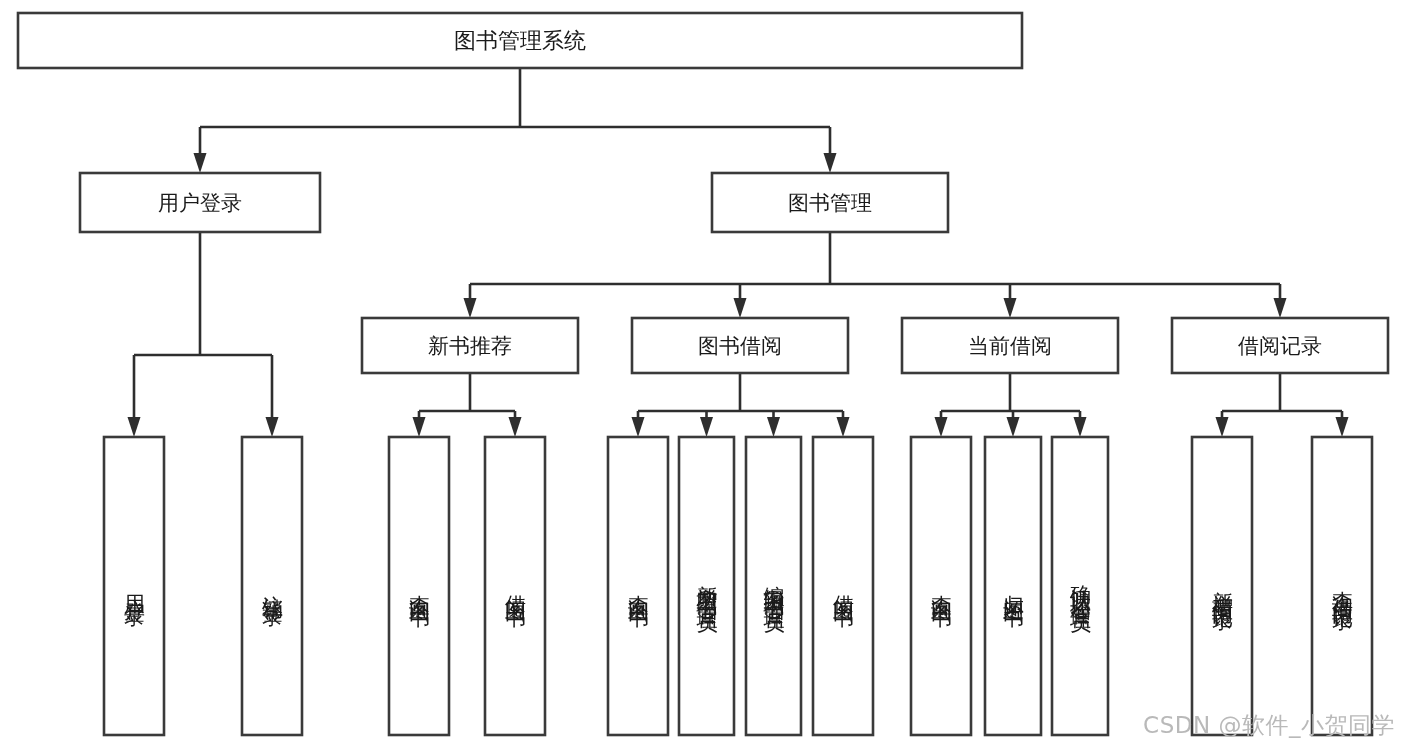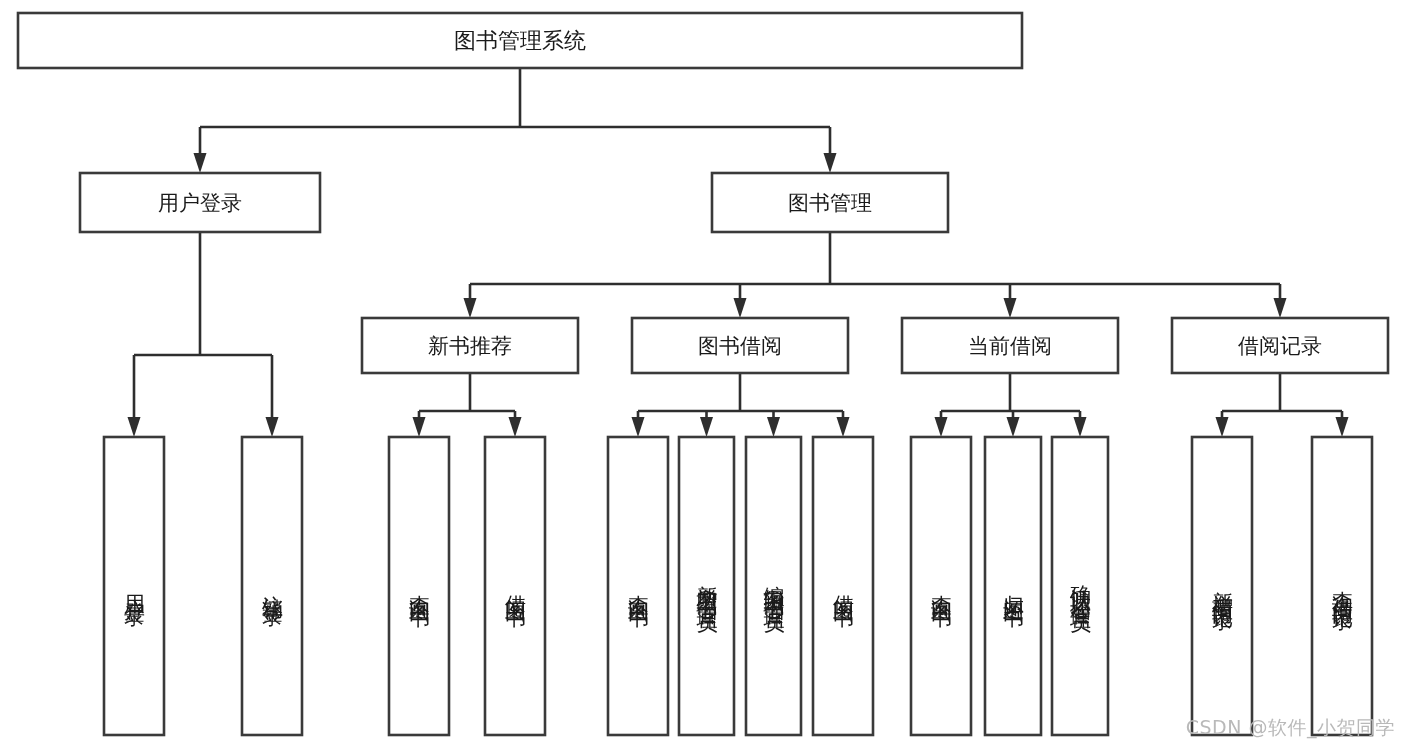--- a/index.html
+++ b/index.html
@@ -55,21 +55,21 @@
     justify-content:center;
     white-space:nowrap;
     pointer-events:none;
   }
 
   .watermark{
     position:absolute;
     right:10px;
     bottom:6px;
     font-family:"DejaVu Sans","Liberation Sans",sans-serif;
-    font-size:19px;
+    font-size:23px;
     color:#b9b9b9;
     letter-spacing:0.5px;
     white-space:nowrap;
   }
 </style>
 </head>
 <body>
 
 <svg id="diagram" viewBox="0 0 1405 747" xmlns="http://www.w3.org/2000/svg">
   <g id="links-layer">

